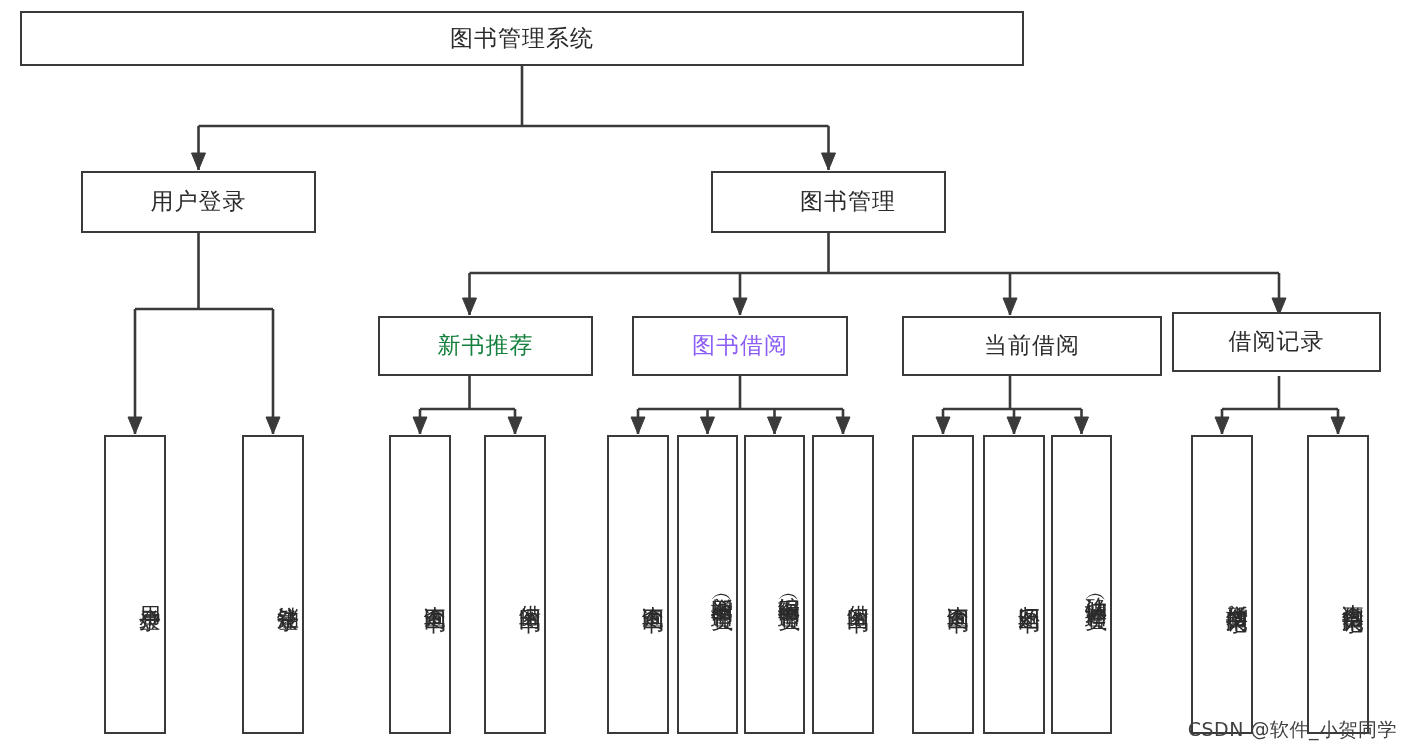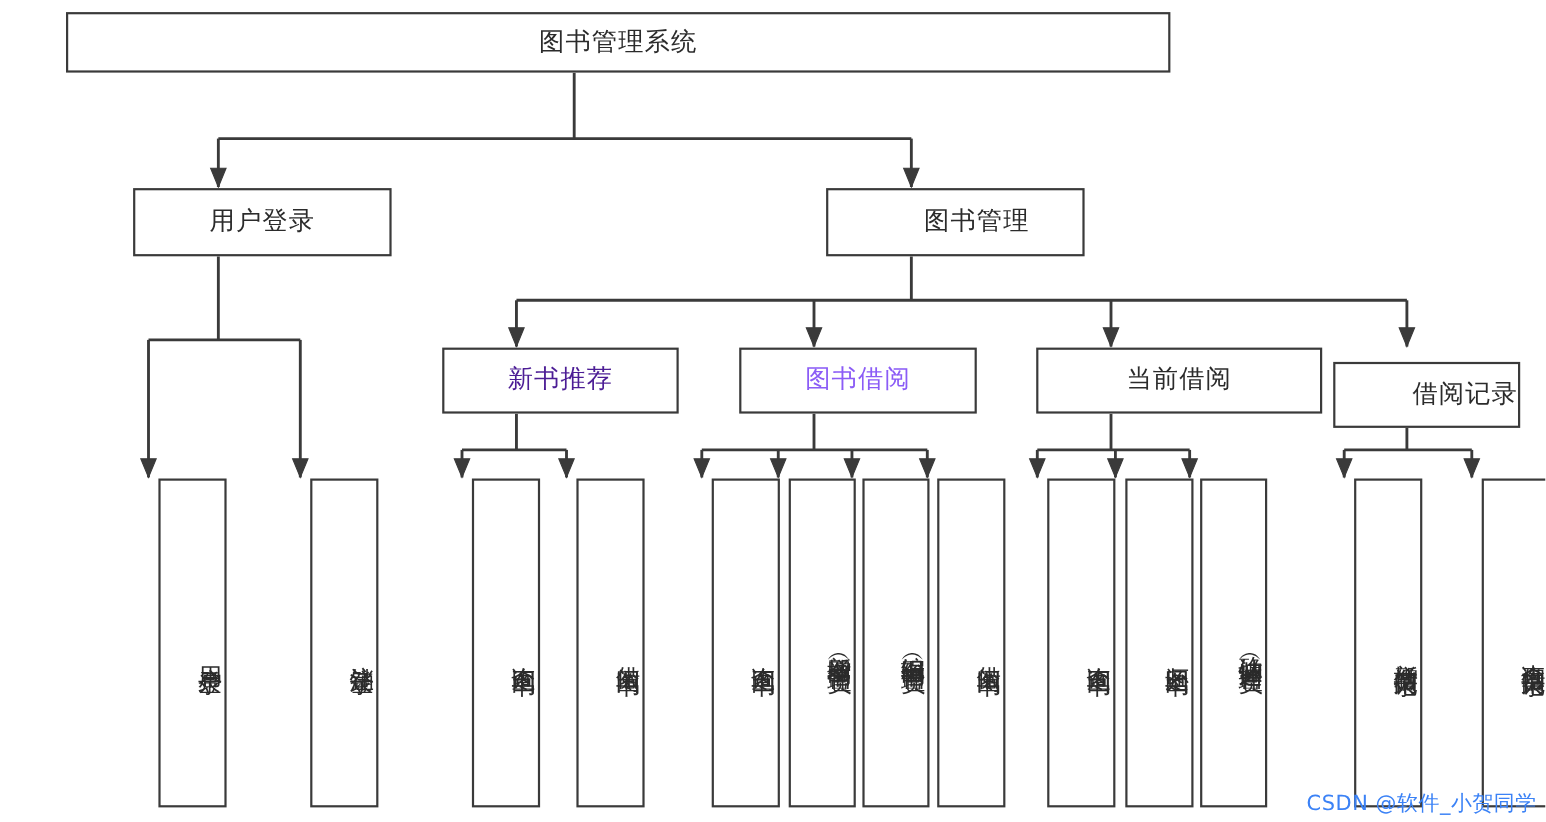--- a/index.html
+++ b/index.html
@@ -27,21 +27,20 @@
   }
   .node {
     position: absolute;
     box-sizing: border-box;
     border: 2px solid #3a3a3a;
     background: #ffffff;
     display: flex;
     align-items: center;
     justify-content: center;
     color: #2b2b2b;
-    margin-left: 40px;
   }
   .node.horiz {
     font-size: 23px;
     letter-spacing: 1px;
     line-height: 1.2;
   }
   .node.vert {
     writing-mode: vertical-rl;
     text-orientation: upright;
     font-size: 22px;
@@ -55,21 +54,21 @@
     padding-top: 6px;
   }
   .node .label {
     display: block;
   }
   #watermark {
     position: absolute;
     right: 8px;
     bottom: 4px;
     font-size: 19px;
-    color: #3b82f6;
+    color: #404040;
     letter-spacing: 0.5px;
     white-space: nowrap;
     font-family: "DejaVu Sans", "Liberation Sans", sans-serif;
   }
 </style>
 </head>
 <body>
 
 <div id="canvas">
   <svg id="edges" viewBox="0 0 1405 747">
@@ -129,30 +128,30 @@
   <div id="nodes">
       <div class="node horiz" style="left: 20px; top: 11px; width: 1004px; height: 55px; border-color: rgb(58, 58, 58); color: rgb(43, 43, 43);">
         <span class="label">图书管理系统</span>
       </div>
       <div class="node horiz" style="left: 81px; top: 171px; width: 235px; height: 62px; border-color: rgb(58, 58, 58); color: rgb(43, 43, 43);">
         <span class="label">用户登录</span>
       </div>
       <div class="node horiz" style="left: 711px; top: 171px; width: 235px; height: 62px; border-color: rgb(58, 58, 58); color: rgb(43, 43, 43); padding-left: 39px;">
         <span class="label">图书管理</span>
       </div>
-      <div class="node horiz" style="left: 362px; top: 316px; width: 215px; height: 60px; border-color: rgb(58, 58, 58); color: #4c1d95;">
+      <div class="node horiz" style="left: 378px; top: 316px; width: 215px; height: 60px; border-color: rgb(58, 58, 58); color: #15803d;">
         <span class="label">新书推荐</span>
       </div>
       <div class="node horiz" style="left: 632px; top: 316px; width: 216px; height: 60px; border-color: rgb(58, 58, 58); color: #8b5cf6;">
         <span class="label">图书借阅</span>
       </div>
       <div class="node horiz" style="left: 902px; top: 316px; width: 260px; height: 60px; border-color: rgb(58, 58, 58); color: rgb(43, 43, 43);">
         <span class="label">当前借阅</span>
       </div>
-      <div class="node horiz" style="left: 1172px; top: 329px; width: 170px; height: 60px; border-color: rgb(58, 58, 58); color: rgb(43, 43, 43); justify-content: flex-end;">
+      <div class="node horiz" style="left: 1172px; top: 312px; width: 209px; height: 60px; border-color: rgb(58, 58, 58); color: rgb(43, 43, 43);">
         <span class="label">借阅记录</span>
       </div>
       <div class="node vert" style="left: 104px; top: 435px; width: 62px; height: 299px; border-color: rgb(58, 58, 58); color: rgb(43, 43, 43);">
         <span class="label">用户登录</span>
       </div>
       <div class="node vert" style="left: 242px; top: 435px; width: 62px; height: 299px; border-color: rgb(58, 58, 58); color: rgb(43, 43, 43);">
         <span class="label">注销登录</span>
       </div>
       <div class="node vert" style="left: 389px; top: 435px; width: 62px; height: 299px; border-color: rgb(58, 58, 58); color: rgb(43, 43, 43);">
         <span class="label">查询图书</span>

